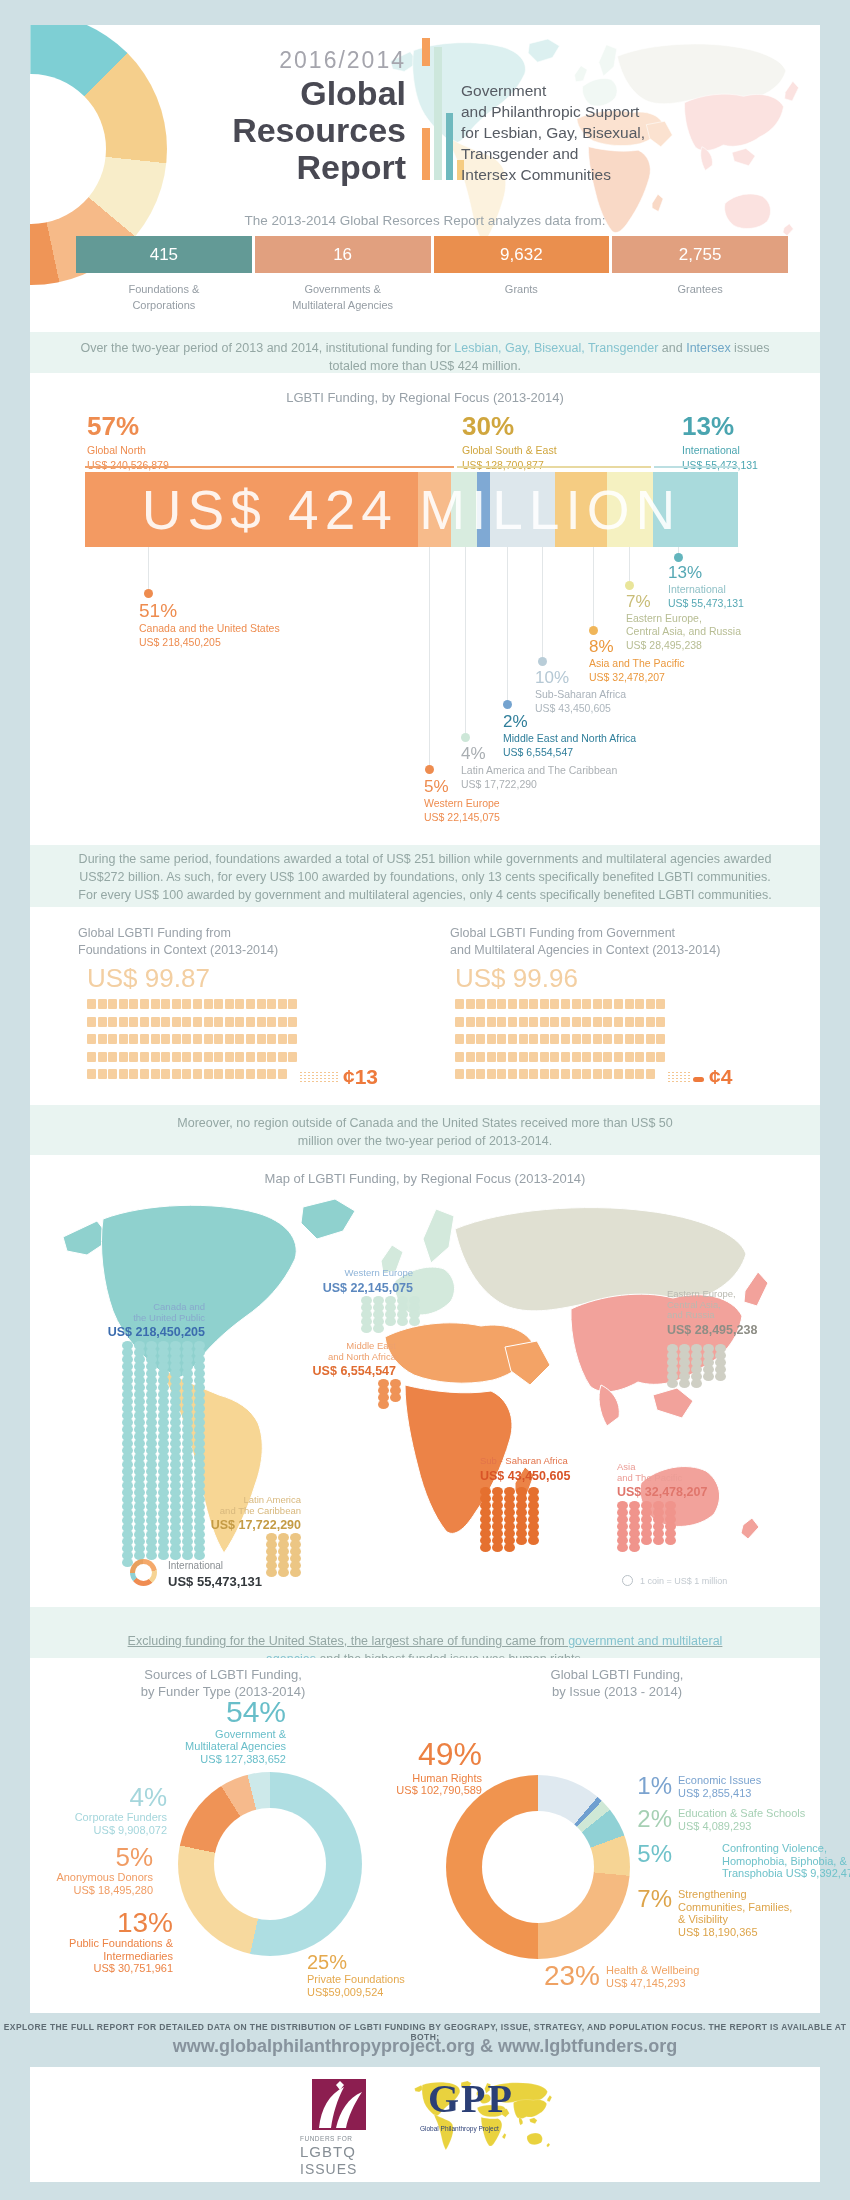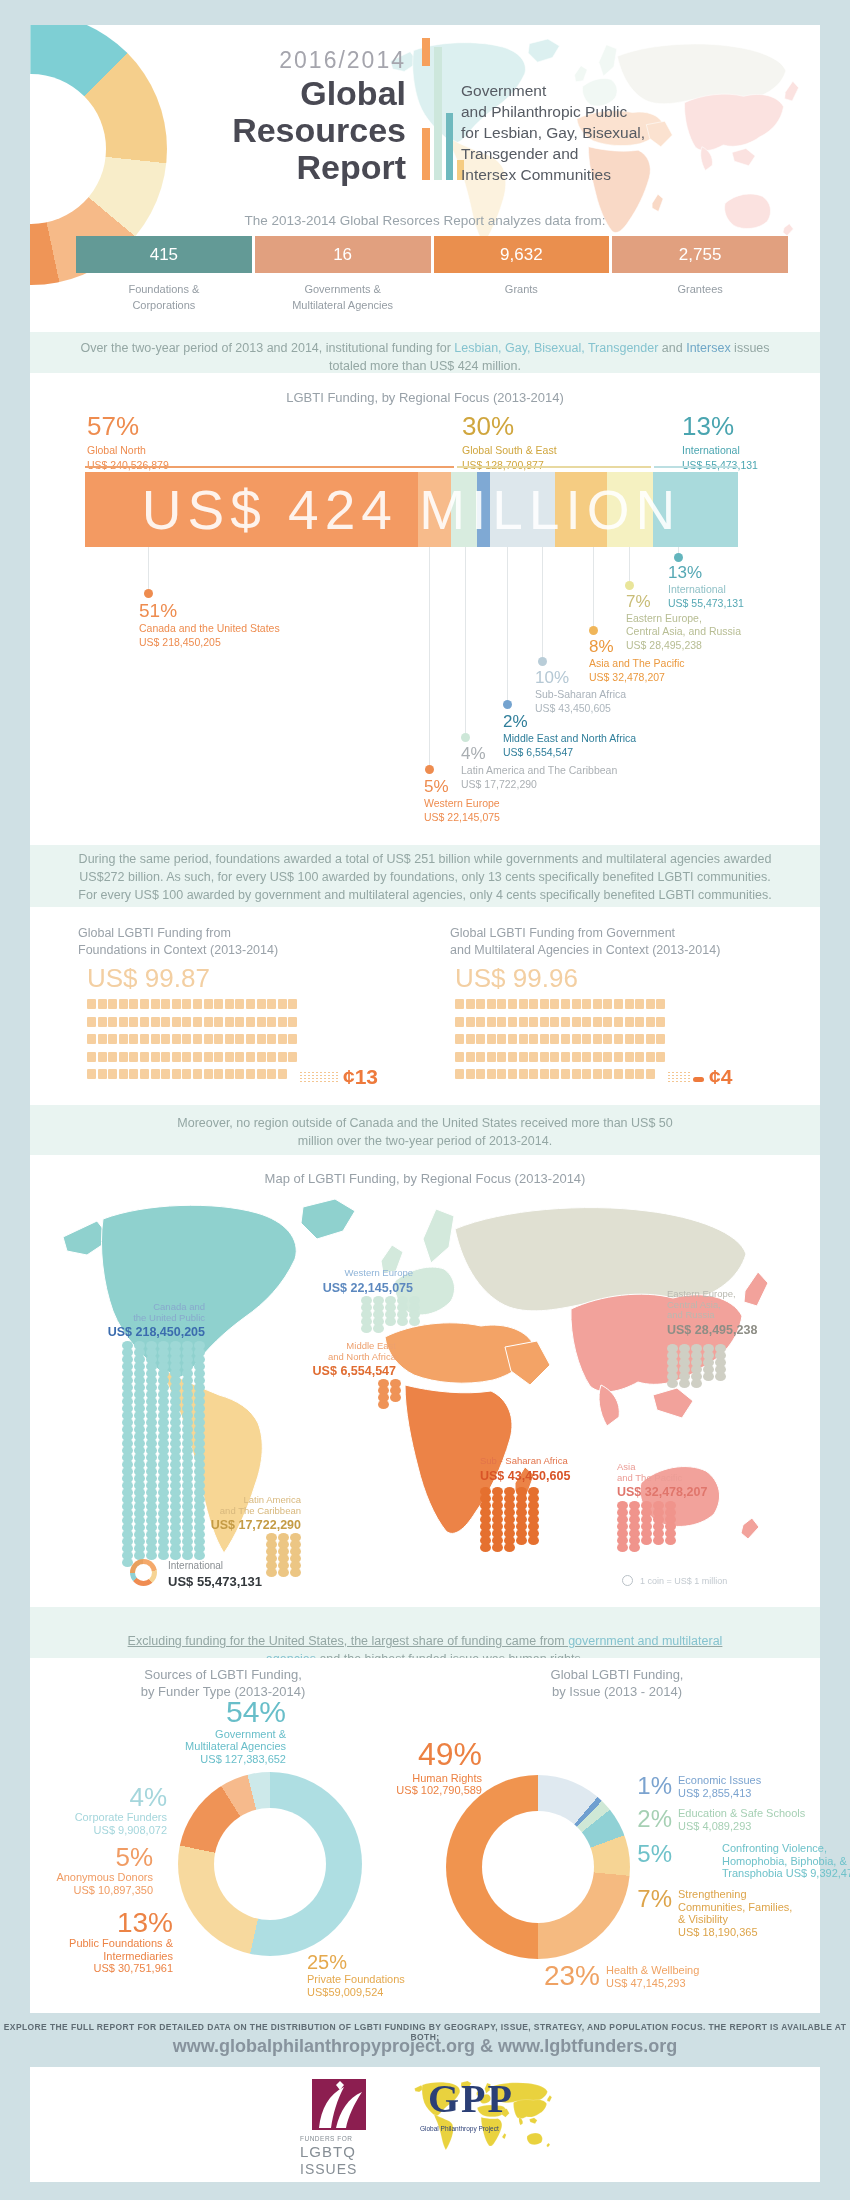--- a/index.html
+++ b/index.html
@@ -28,21 +28,21 @@
   .stat-label { margin-top:8px; font-size:11px; line-height:16px; color:#959da4; }
   
   #band1 { top:332px; height:41px; padding-top:7px; }
   #band2 { top:845px; height:62px; padding-top:5px; }
   #band3 { top:1105px; height:50px; padding-top:9px; }
   #band4 { top:1607px; height:57px; padding-top:25px;text-decoration:underline; }
   .sec-title { position:absolute; text-align:center; font-size:13px; color:#98a1a8; }
   
   #sec-regional { top:373px; height:472px; }
   .grp { position:absolute; top:38px; }
-  .grp-pct { font-size:26px; }
+  .grp-pct { font-size:26px;font-weight:bold; }
   .grp-label { font-size:10.5px; margin-top:2px; }
   .grp-amount { font-size:10.5px; margin-top:3px; }
   #bar-underline { position:absolute; left:55px; top:93px; width:653px; display:flex; gap:3px; height:2px; }
   #big-bar { position:absolute; left:55px; top:99px; width:653px; height:75px; display:flex; }
   #bar-text { position:absolute; left:55px; top:99px; width:653px; height:75px; display:flex; align-items:center; justify-content:center;
     color:rgba(255,255,255,.88); font-size:55px; font-weight:100; letter-spacing:6px; white-space:nowrap; }
   .lead-line { position:absolute; width:1px; background:#e2e6e8; }
   .ann-dot { position:absolute; width:9px; height:9px; border-radius:50%; }
   .ann { position:absolute; }
   .ann-pct { font-size:17px; }
@@ -131,21 +131,21 @@
     <div class="hd-bars">
       <div style="left:0;width:8px;height:52px;background:#f6a05c;"></div>
 
       <div style="left:0;top:0;bottom:auto;width:8px;height:28px;background:#f6a05c;"></div>
       <div style="left:12px;width:8px;height:133px;background:#cde7dc;"></div>
       <div style="left:24px;width:7px;height:67px;background:#6fb9be;"></div>
       <div style="left:35px;width:7px;height:20px;background:#f5cc82;"></div>
     </div>
     <div class="hd-sub">
       <div>Government</div>
-      <div>and Philanthropic Public</div>
+      <div>and Philanthropic Support</div>
       <div>for Lesbian, Gay, Bisexual,</div>
       <div>Transgender and</div>
       <div>Intersex Communities</div>
     </div>
     <div class="hd-lead">The 2013-2014 Global Resorces Report analyzes data from:</div>
     <div id="stats-row">
         <div class="stat-cell">
           <div class="stat-block" style="background: rgb(99, 154, 150);">
             <div class="stat-value">415</div>
           </div>
@@ -993,21 +993,21 @@
       <div class="ln">US$ 127,383,652</div>
     </div>
     <div class="dl t-right" style="left: 0px; top: 126px; width: 137px; color: rgb(165, 214, 220);">
       <div class="pct" style="font-size:26px;">4%</div>
       <div class="ln">Corporate Funders</div>
       <div class="ln">US$ 9,908,072</div>
     </div>
     <div class="dl t-right" style="left: 0px; top: 186px; width: 123px; color: rgb(240, 156, 100);">
       <div class="pct" style="font-size:26px;">5%</div>
       <div class="ln">Anonymous Donors</div>
-      <div class="ln">US$ 10,897,350</div>
+      <div class="ln">US$ 18,495,280</div>
     </div>
     <div class="dl t-right" style="left: 0px; top: 250px; width: 143px; color: rgb(236, 131, 69);">
       <div class="pct" style="font-size:28px;">13%</div>
       <div class="ln">Public Foundations &amp;</div>
       <div class="ln">Intermediaries</div>
       <div class="ln">US$ 30,751,961</div>
     </div>
     <div class="dl" style="left: 277px; top: 294px; width: 170px; color: rgb(229, 169, 78);">
       <div class="pct" style="font-size:20px;">25%</div>
       <div class="ln">Private Foundations</div>

